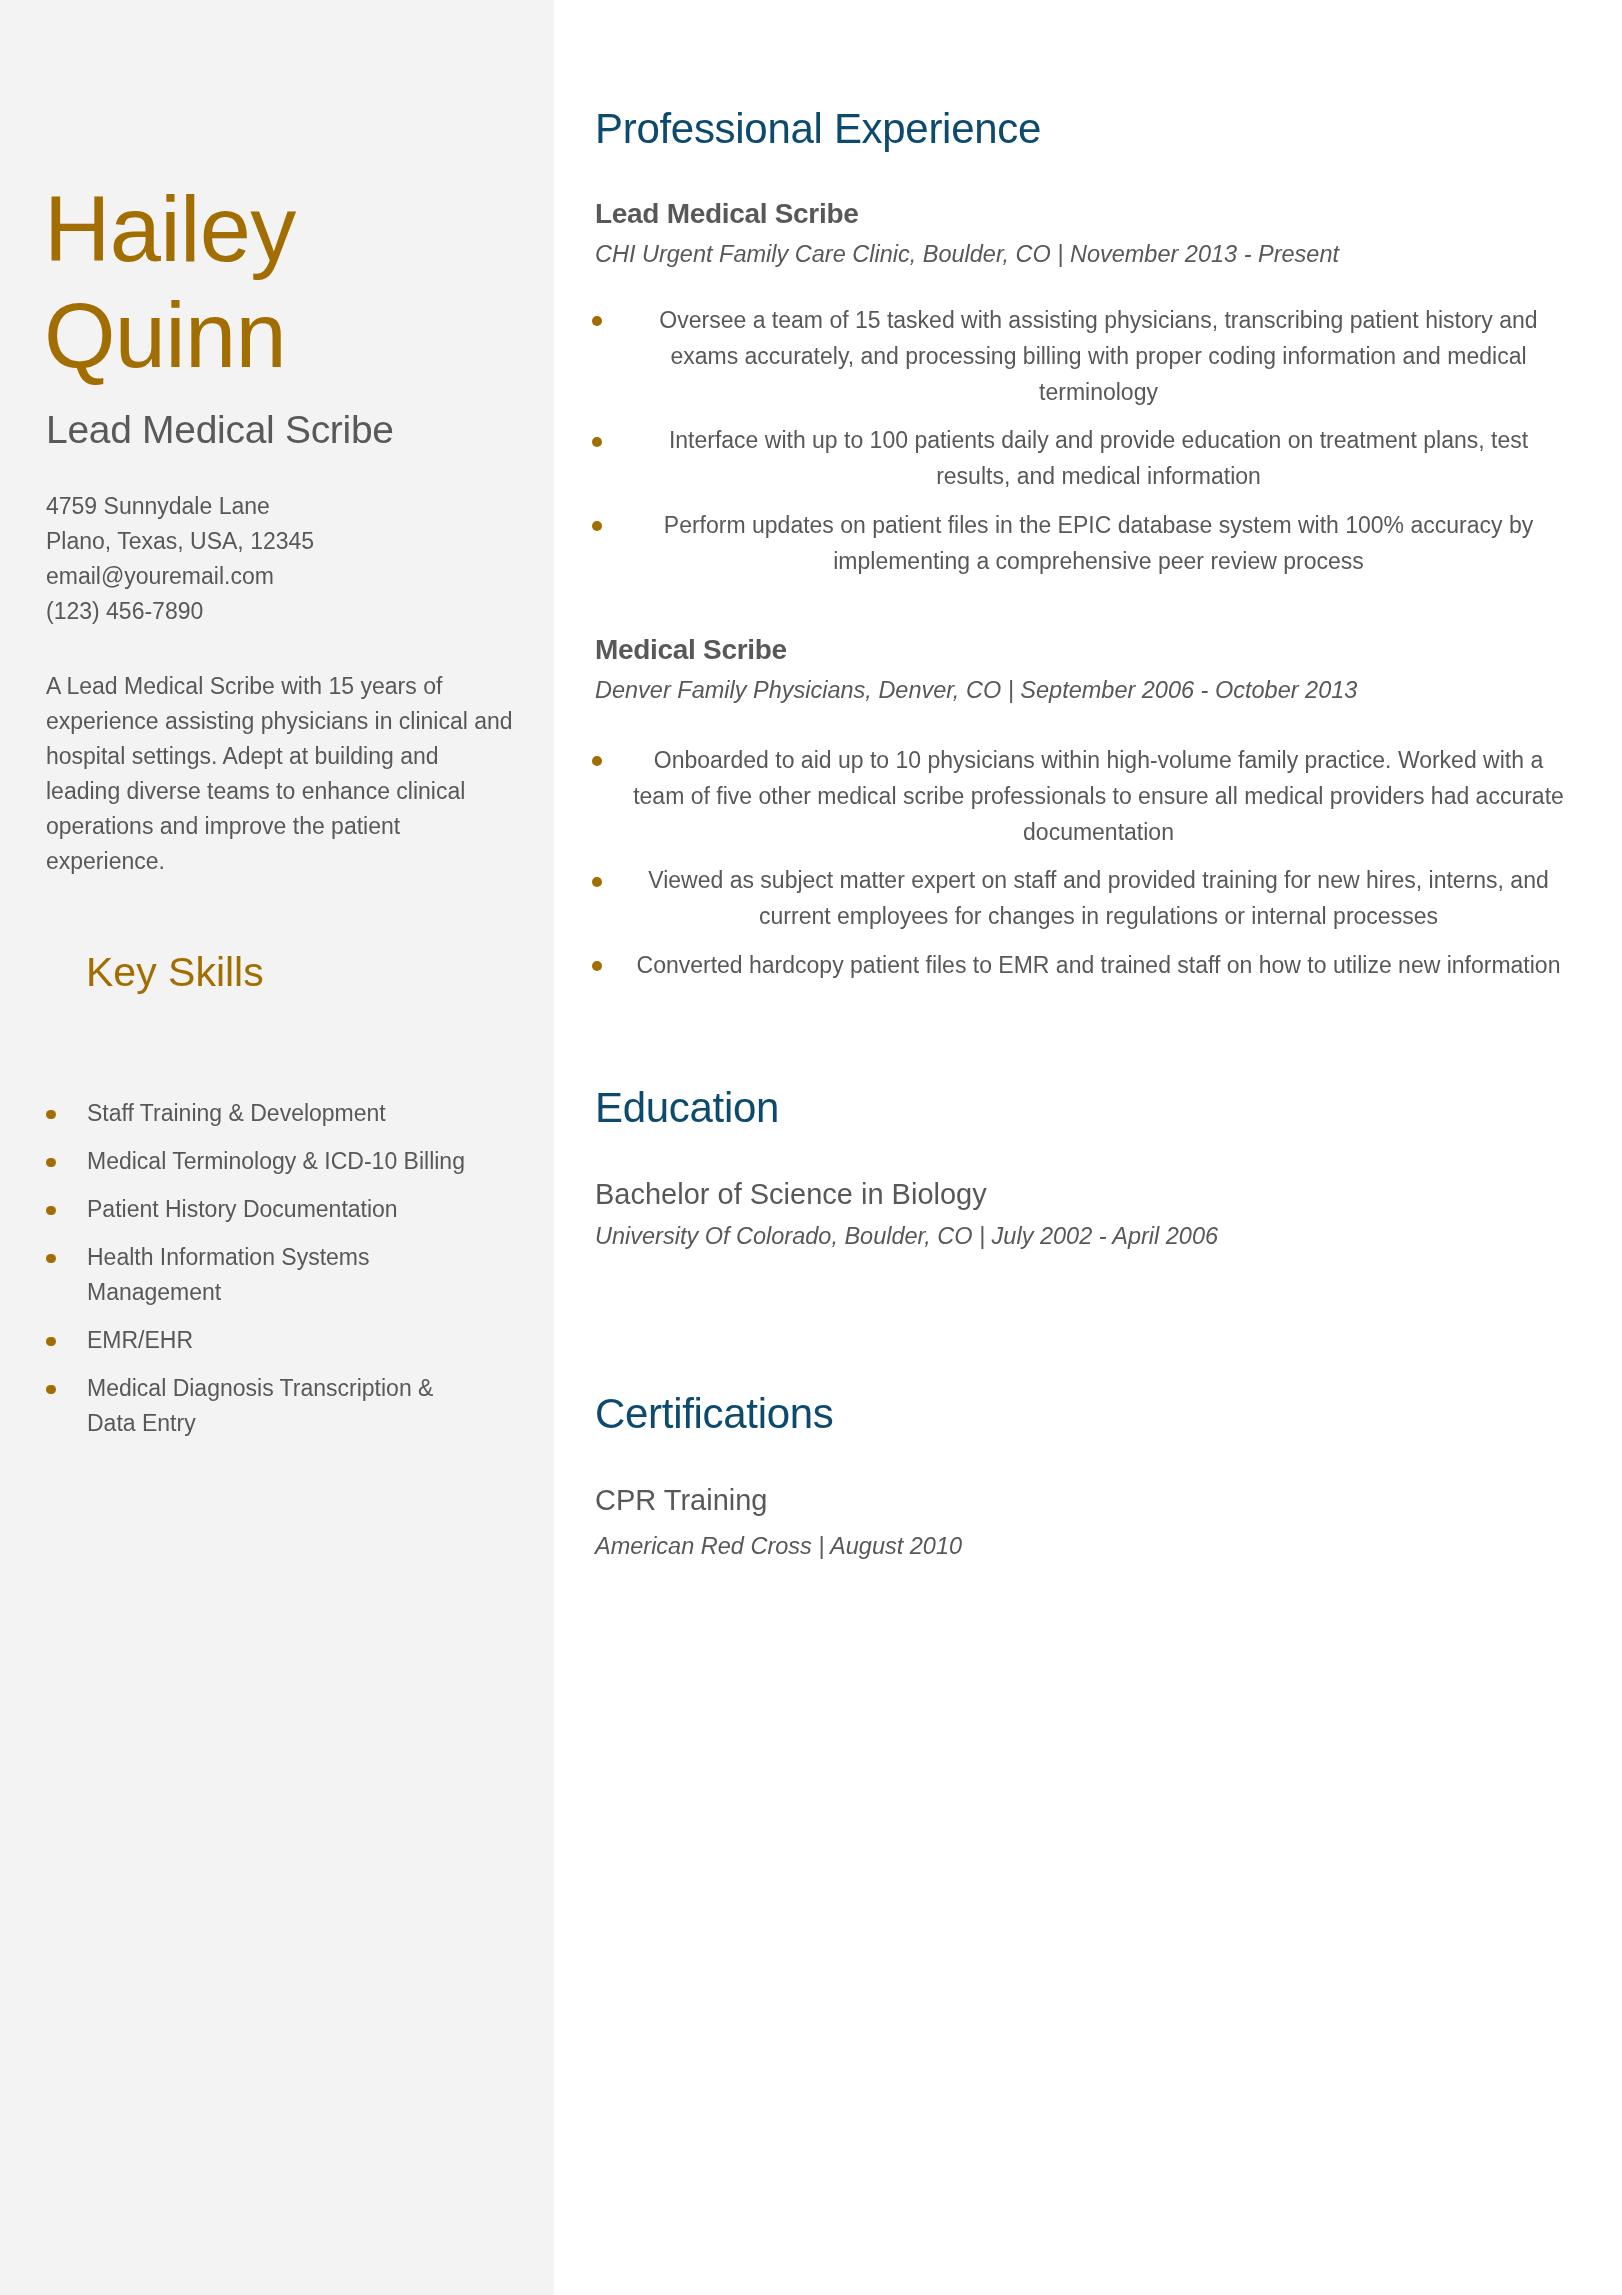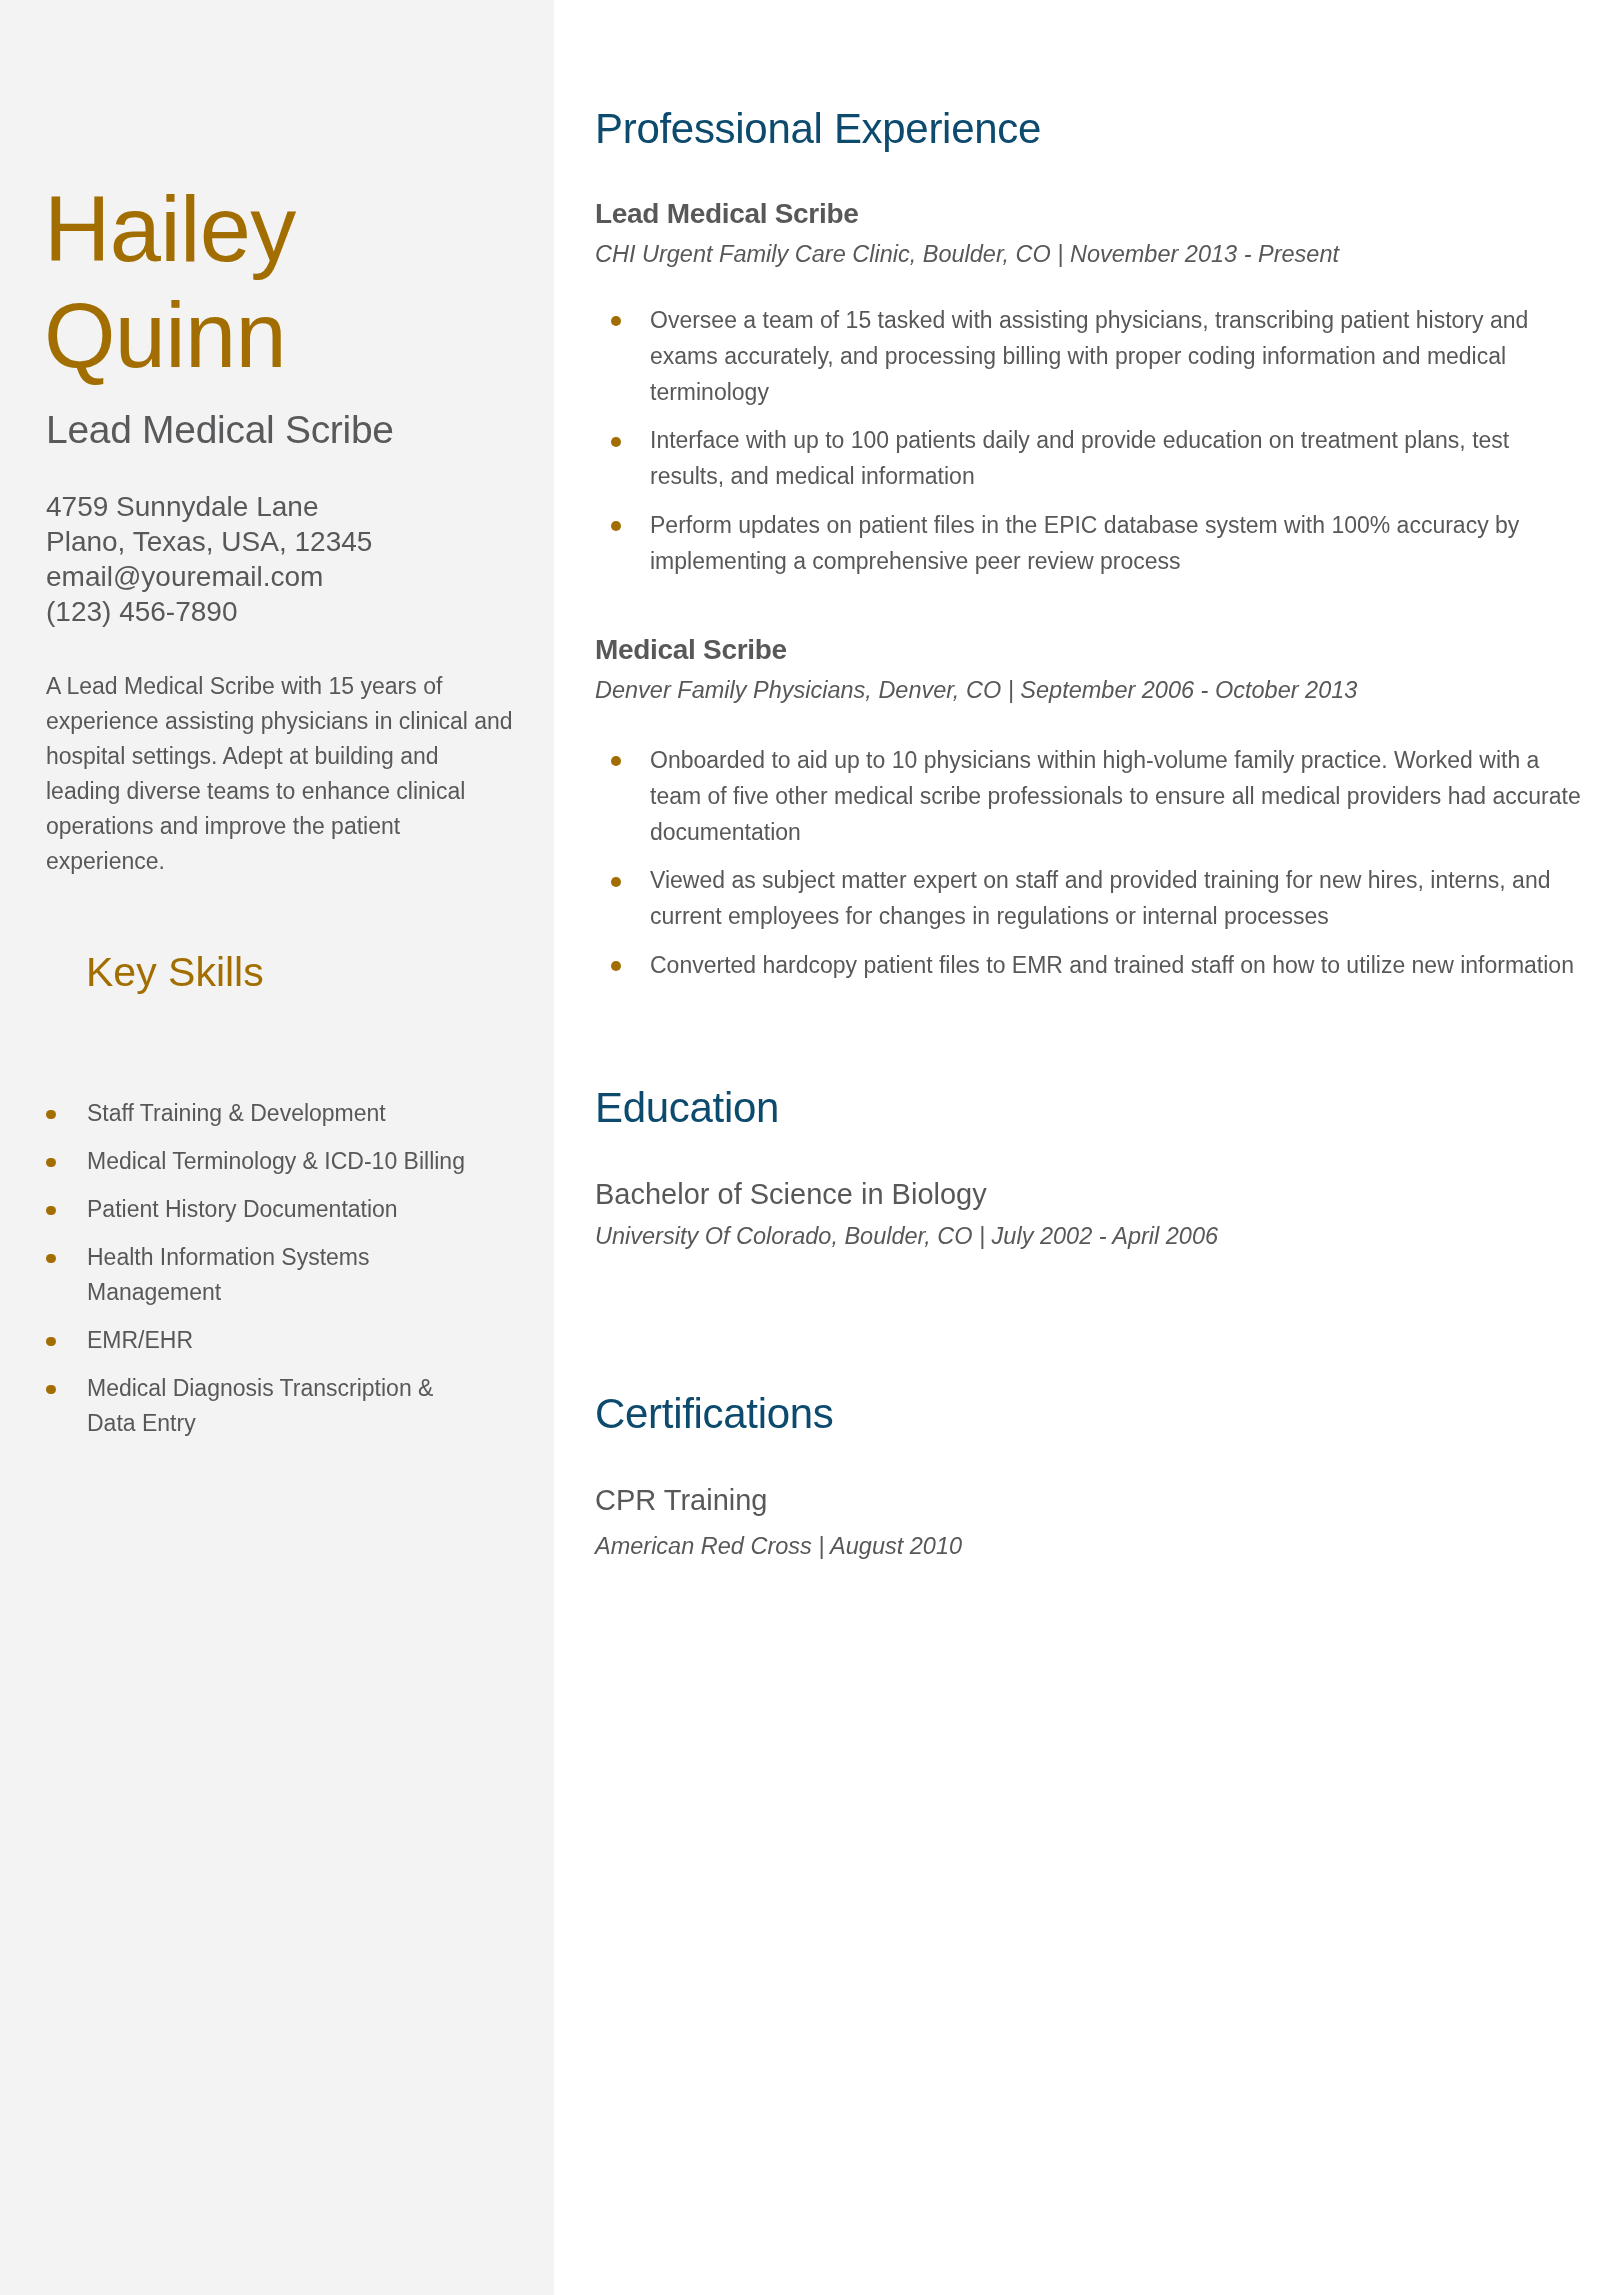--- a/index.html
+++ b/index.html
@@ -22,21 +22,21 @@
     font-size: 92px; line-height: 106px; font-weight: 400;
     color: #a26e01; letter-spacing: -0.7px;
   }
   .name span { display: block; }
   .subtitle {
     position: absolute; left: 46px; top: 407px;
     font-size: 39px; line-height: 46px; color: #58595b; letter-spacing: -0.3px;
   }
   .contact {
     position: absolute; left: 46px; top: 489px; width: 484px;
-    font-size: 28px; line-height: 35px; color: #58585a;
+    font-size: 23px; line-height: 35px; color: #58585a;
   }
   .contact div { white-space: nowrap; }
   .summary {
     position: absolute; left: 46px; top: 669px; width: 471px;
     font-size: 23px; line-height: 35px; color: #58585a;
   }
   .skills-heading {
     position: absolute; left: 46px; top: 949px;
     font-size: 41px; line-height: 47px; color: #a26e01; font-weight: 400; margin-left: 40px;
   }
@@ -62,21 +62,21 @@
     position: absolute; left: 41px;
     font-size: 28px; line-height: 34px; font-weight: 700; color: #58585a;
     letter-spacing: -0.3px;
   }
   .meta {
     position: absolute; left: 41px;
     font-size: 23.5px; line-height: 30px; font-style: italic; color: #58585a;
     white-space: nowrap;
   }
   .bullets {
-    position: absolute; left: 57px; width: 974px; list-style: none;
+    position: absolute; left: 38px; width: 974px; list-style: none; text-align: center;
   }
   .bullets li {
     position: relative; padding-left: 39px;
     font-size: 23px; line-height: 36px; color: #58585a; margin-bottom: 12.4px;
   }
   .bullets .dot { left: 0; top: 14.4px; }
   .entry-title {
     position: absolute; left: 41px;
     font-size: 29px; line-height: 34px; color: #58585a; font-weight: 400;
   }

